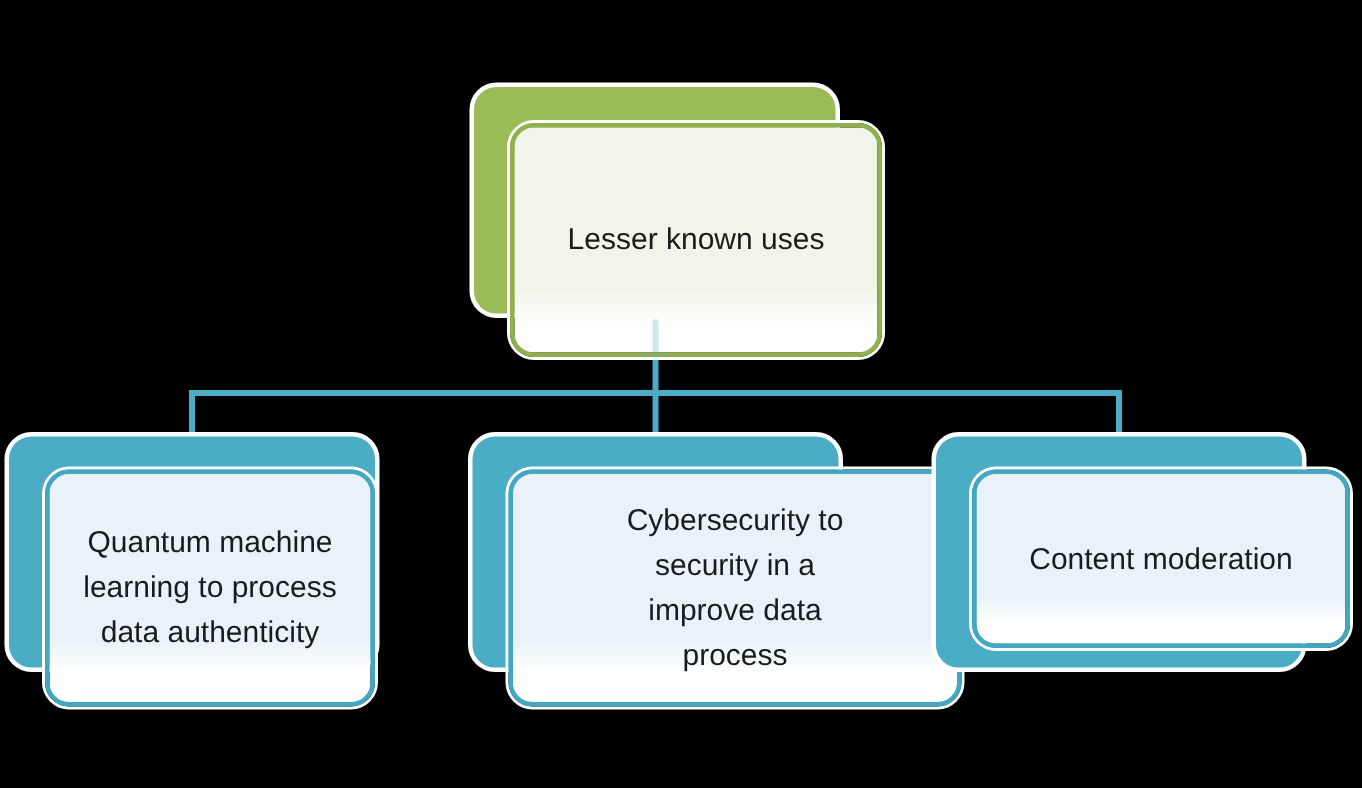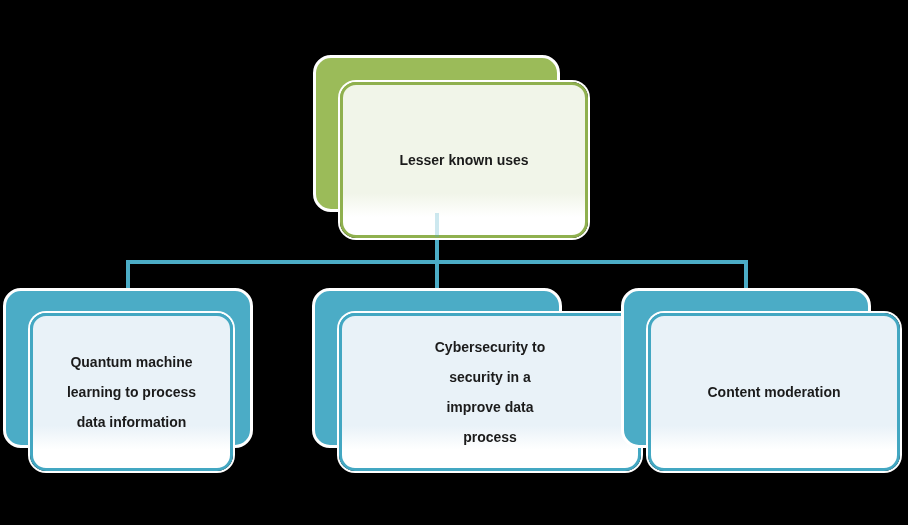--- a/index.html
+++ b/index.html
@@ -45,23 +45,23 @@
   .card-front.green{
     border:3px solid var(--green-border);
     background:linear-gradient(180deg, var(--green-fill-top) 0%, var(--green-fill-top) 72%, #FFFFFF 88%);
   }
   .card-front.teal{
     border:3px solid var(--teal-border);
     background:linear-gradient(180deg, var(--teal-fill-top) 0%, var(--teal-fill-top) 72%, #FFFFFF 88%);
   }
   .label{
     color:var(--text);
-    font-size:14px;
+    font-size:20px;
     line-height:30px;
-    font-weight:700;
+    font-weight:400;
   }
   .label span{display:block;white-space:nowrap;}
   .faint-stem{
     position:absolute;
     background:rgba(75,172,198,0.28);
   }
 </style>
 </head>
 <body>
 
@@ -75,38 +75,38 @@
 
   <div class="card-back green" style="left:313px;top:55px;width:247px;height:157px;"></div>
   <div class="card-front green" style="left:340px;top:82px;width:248px;height:156px;">
     <div class="label">
       <span>Lesser known uses</span>
     </div>
   </div>
   <div class="faint-stem" style="left:435px;top:213px;width:4px;height:24px;"></div>
 
   <div class="card-back teal" style="left:3px;top:288px;width:250px;height:160px;"></div>
-  <div class="card-front teal" style="left:30px;top:313px;width:203px;height:158px;">
+  <div class="card-front teal" style="left:30px;top:313px;width:220px;height:158px;">
     <div class="label">
       <span>Quantum machine</span>
       <span>learning to process</span>
-      <span>data information</span>
+      <span>data authenticity</span>
     </div>
   </div>
 
   <div class="card-back teal" style="left:312px;top:288px;width:250px;height:160px;"></div>
   <div class="card-front teal" style="left:339px;top:313px;width:302px;height:158px;">
     <div class="label">
       <span>Cybersecurity to</span>
       <span>security in a</span>
       <span>improve data</span>
       <span>process</span>
     </div>
   </div>
 
   <div class="card-back teal" style="left:621px;top:288px;width:250px;height:160px;"></div>
-  <div class="card-front teal" style="left:648px;top:313px;width:252px;height:158px;">
+  <div class="card-front teal" style="left:648px;top:313px;width:252px;height:119px;">
     <div class="label">
       <span>Content moderation</span>
     </div>
   </div>
 
 </div>
 
 </body></html>

